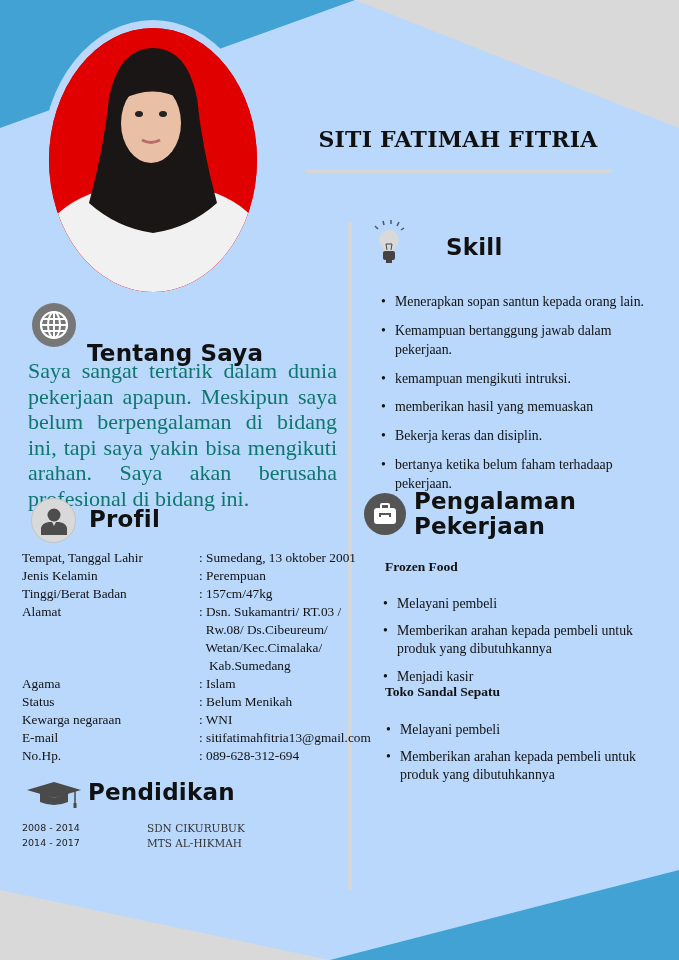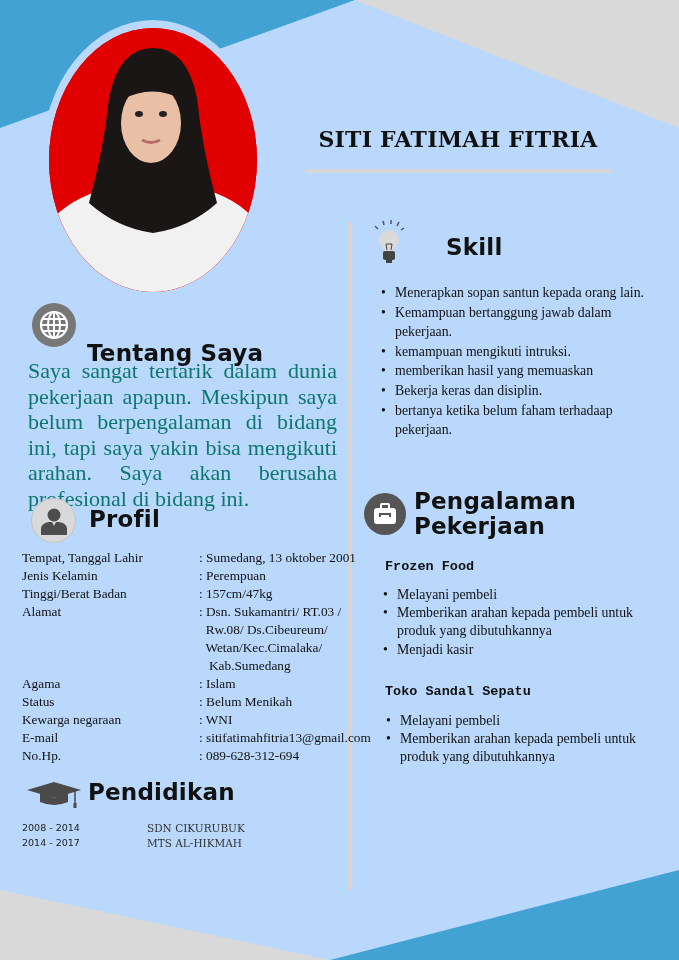--- a/index.html
+++ b/index.html
@@ -31,25 +31,25 @@
   .pval { white-space: pre; }
 
   
   .edu { left: 22px; top: 821px; font-size: 10.5px; line-height: 14.5px; }
   .edu-row { display: flex; }
   .edu-year { width: 125px; font-family: "DejaVu Sans", sans-serif; font-size: 9.5px; color: #222; }
   .edu-school { font-family: "DejaVu Serif", serif; font-weight: normal; font-size: 10.5px; color: #333; }
 
   
   ul.bul { list-style: none; }
-  ul.bul li { position: relative; padding-left: 16px; }
+  ul.bul li { position: relative; padding-left: 16px; margin-top: 9px; }
   ul.bul li::before { content: "•"; position: absolute; left: 2px; top: 0; }
 
   .skills { left: 379px; top: 283px; width: 270px; font-size: 13.8px; line-height: 19.6px; }
-  .job-title { font-family: Liberation Mono, monospace; font-weight: bold; font-size: 13.5px; color: #111; }
+  .job-title { font-family: Liberation Serif, serif; font-weight: bold; font-size: 13.5px; color: #111; }
   .job-list { font-size: 13.8px; line-height: 18.2px; width: 260px; }
 </style>
 </head>
 <body>
 
 <svg class="bg" viewBox="0 0 679 960" width="679" height="960">
   <rect x="0" y="0" width="679" height="960" fill="#b9d8fc"></rect>
   <polygon points="0,0 355,0 0,128" fill="#42a2d3"></polygon>
   <polygon points="355,0 679,0 679,128 " fill="#d9d9d9"></polygon>
   <polygon points="0,890 330,960 0,960" fill="#d9d9d9"></polygon>

